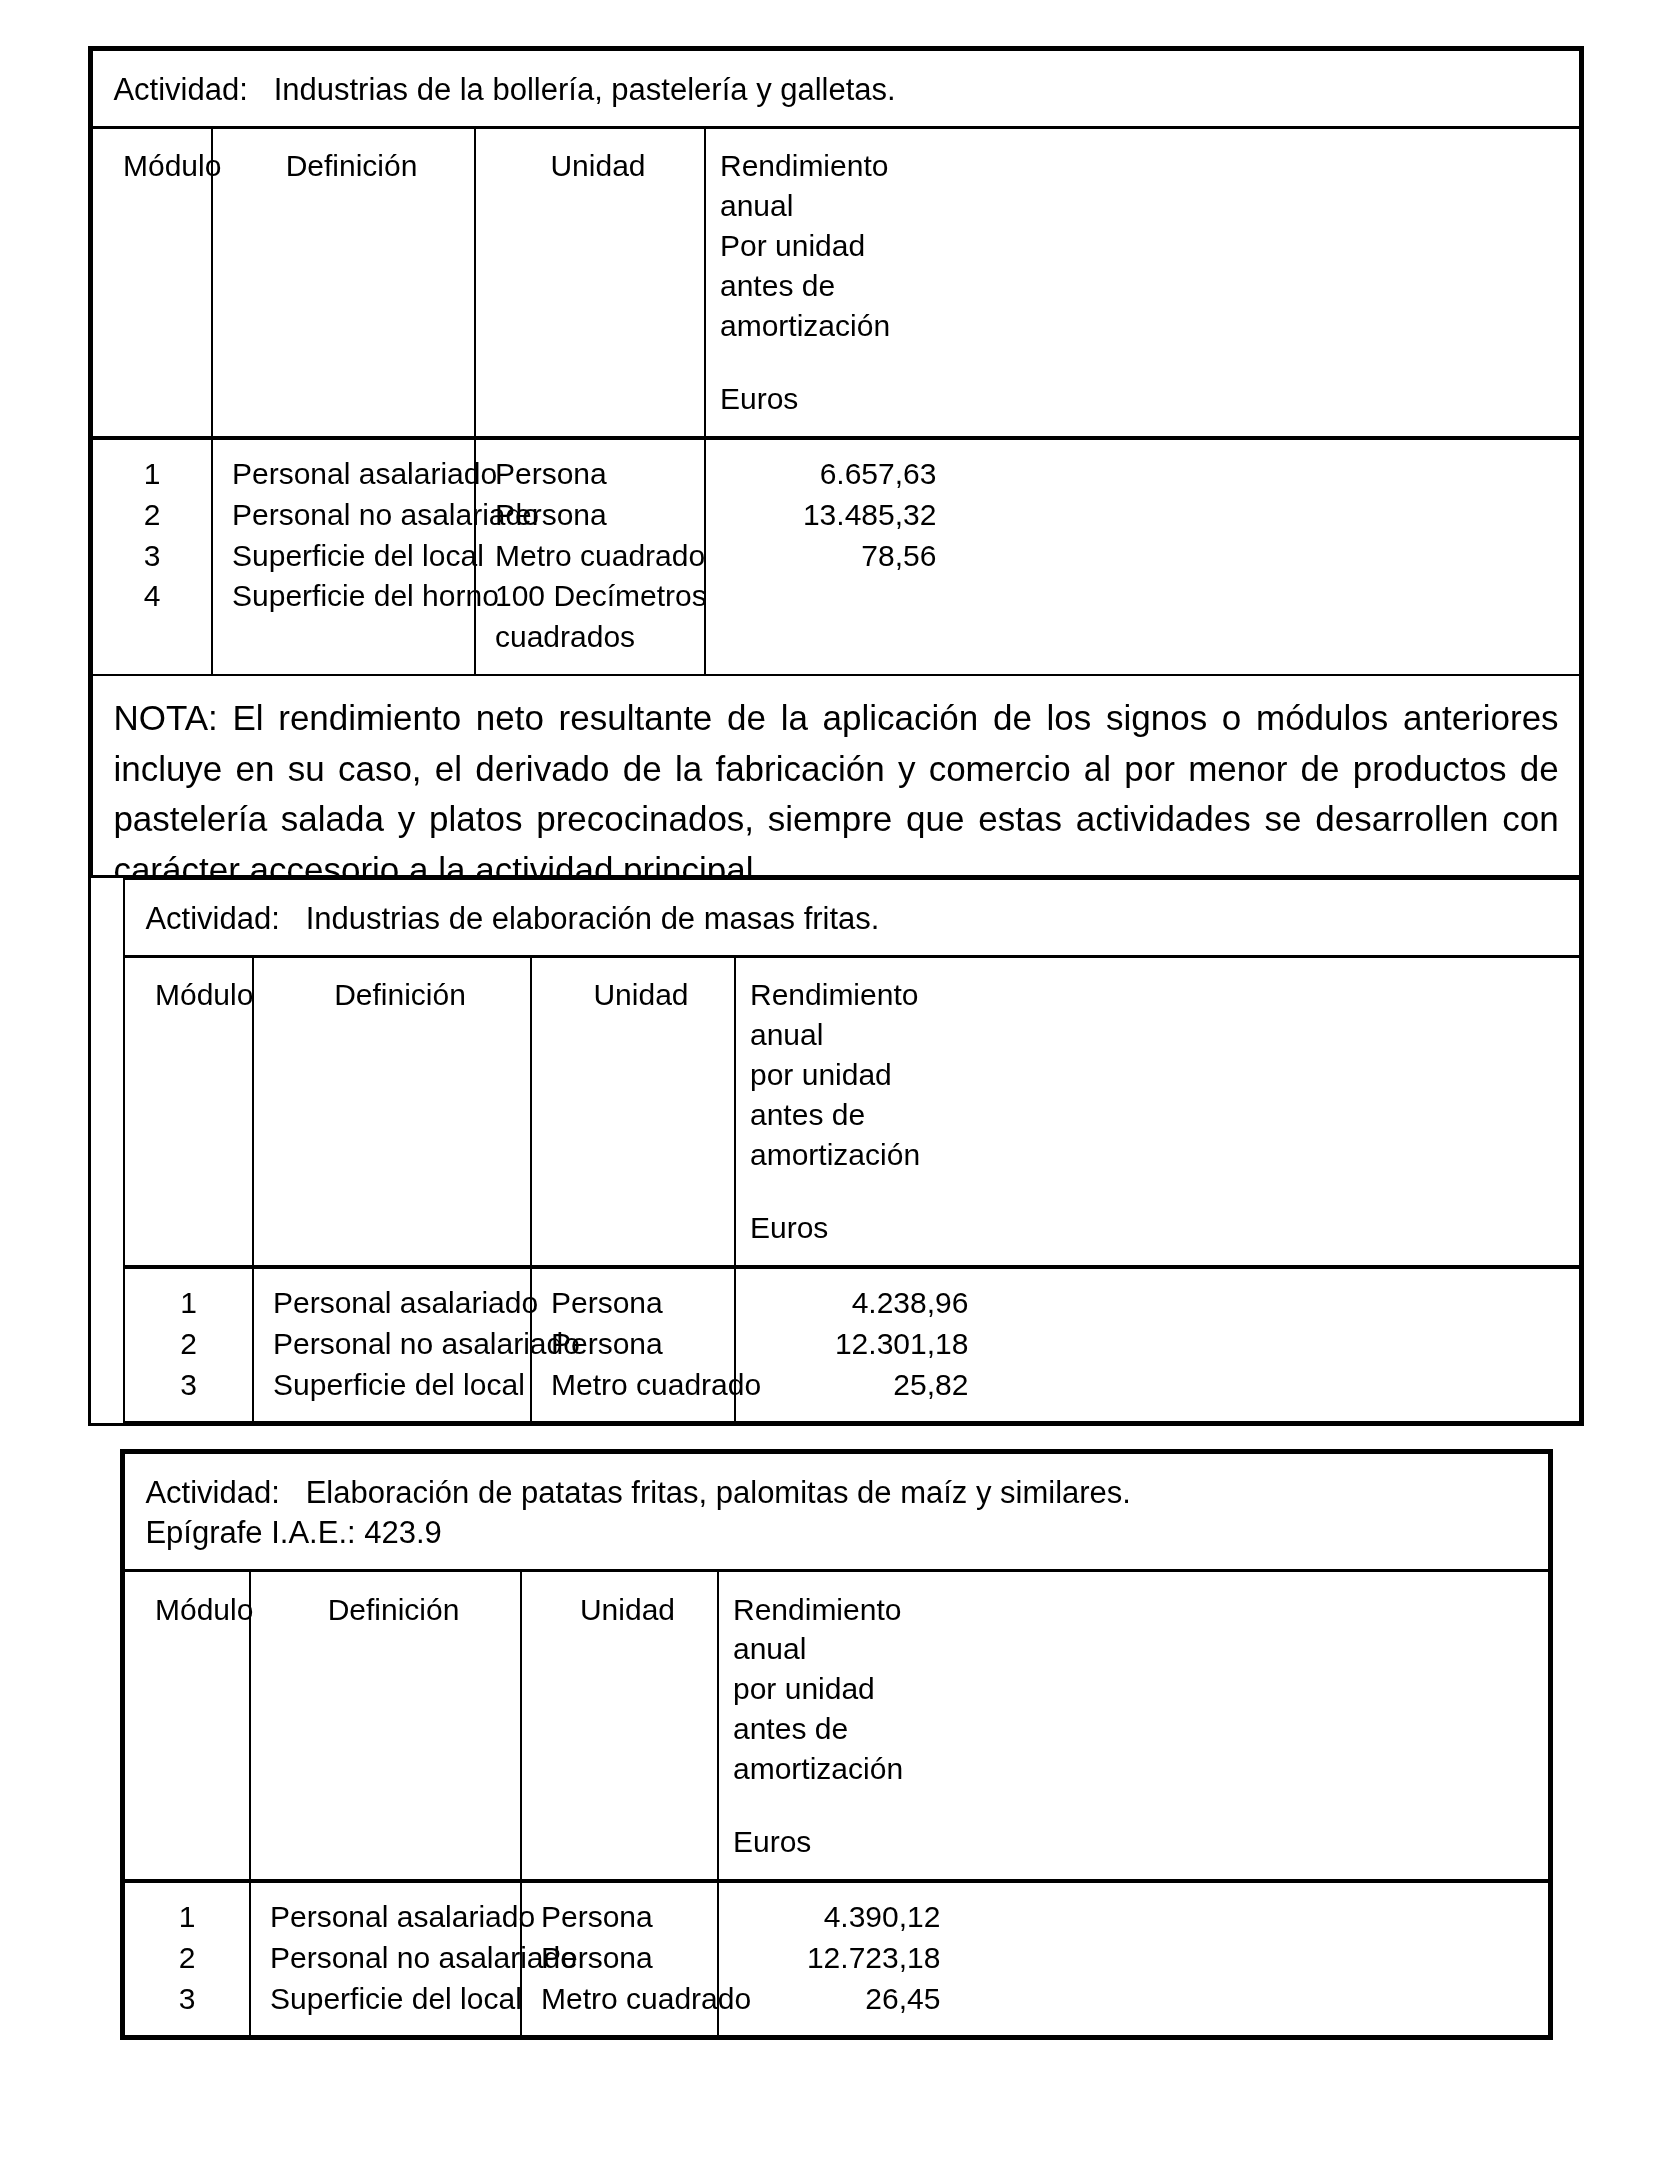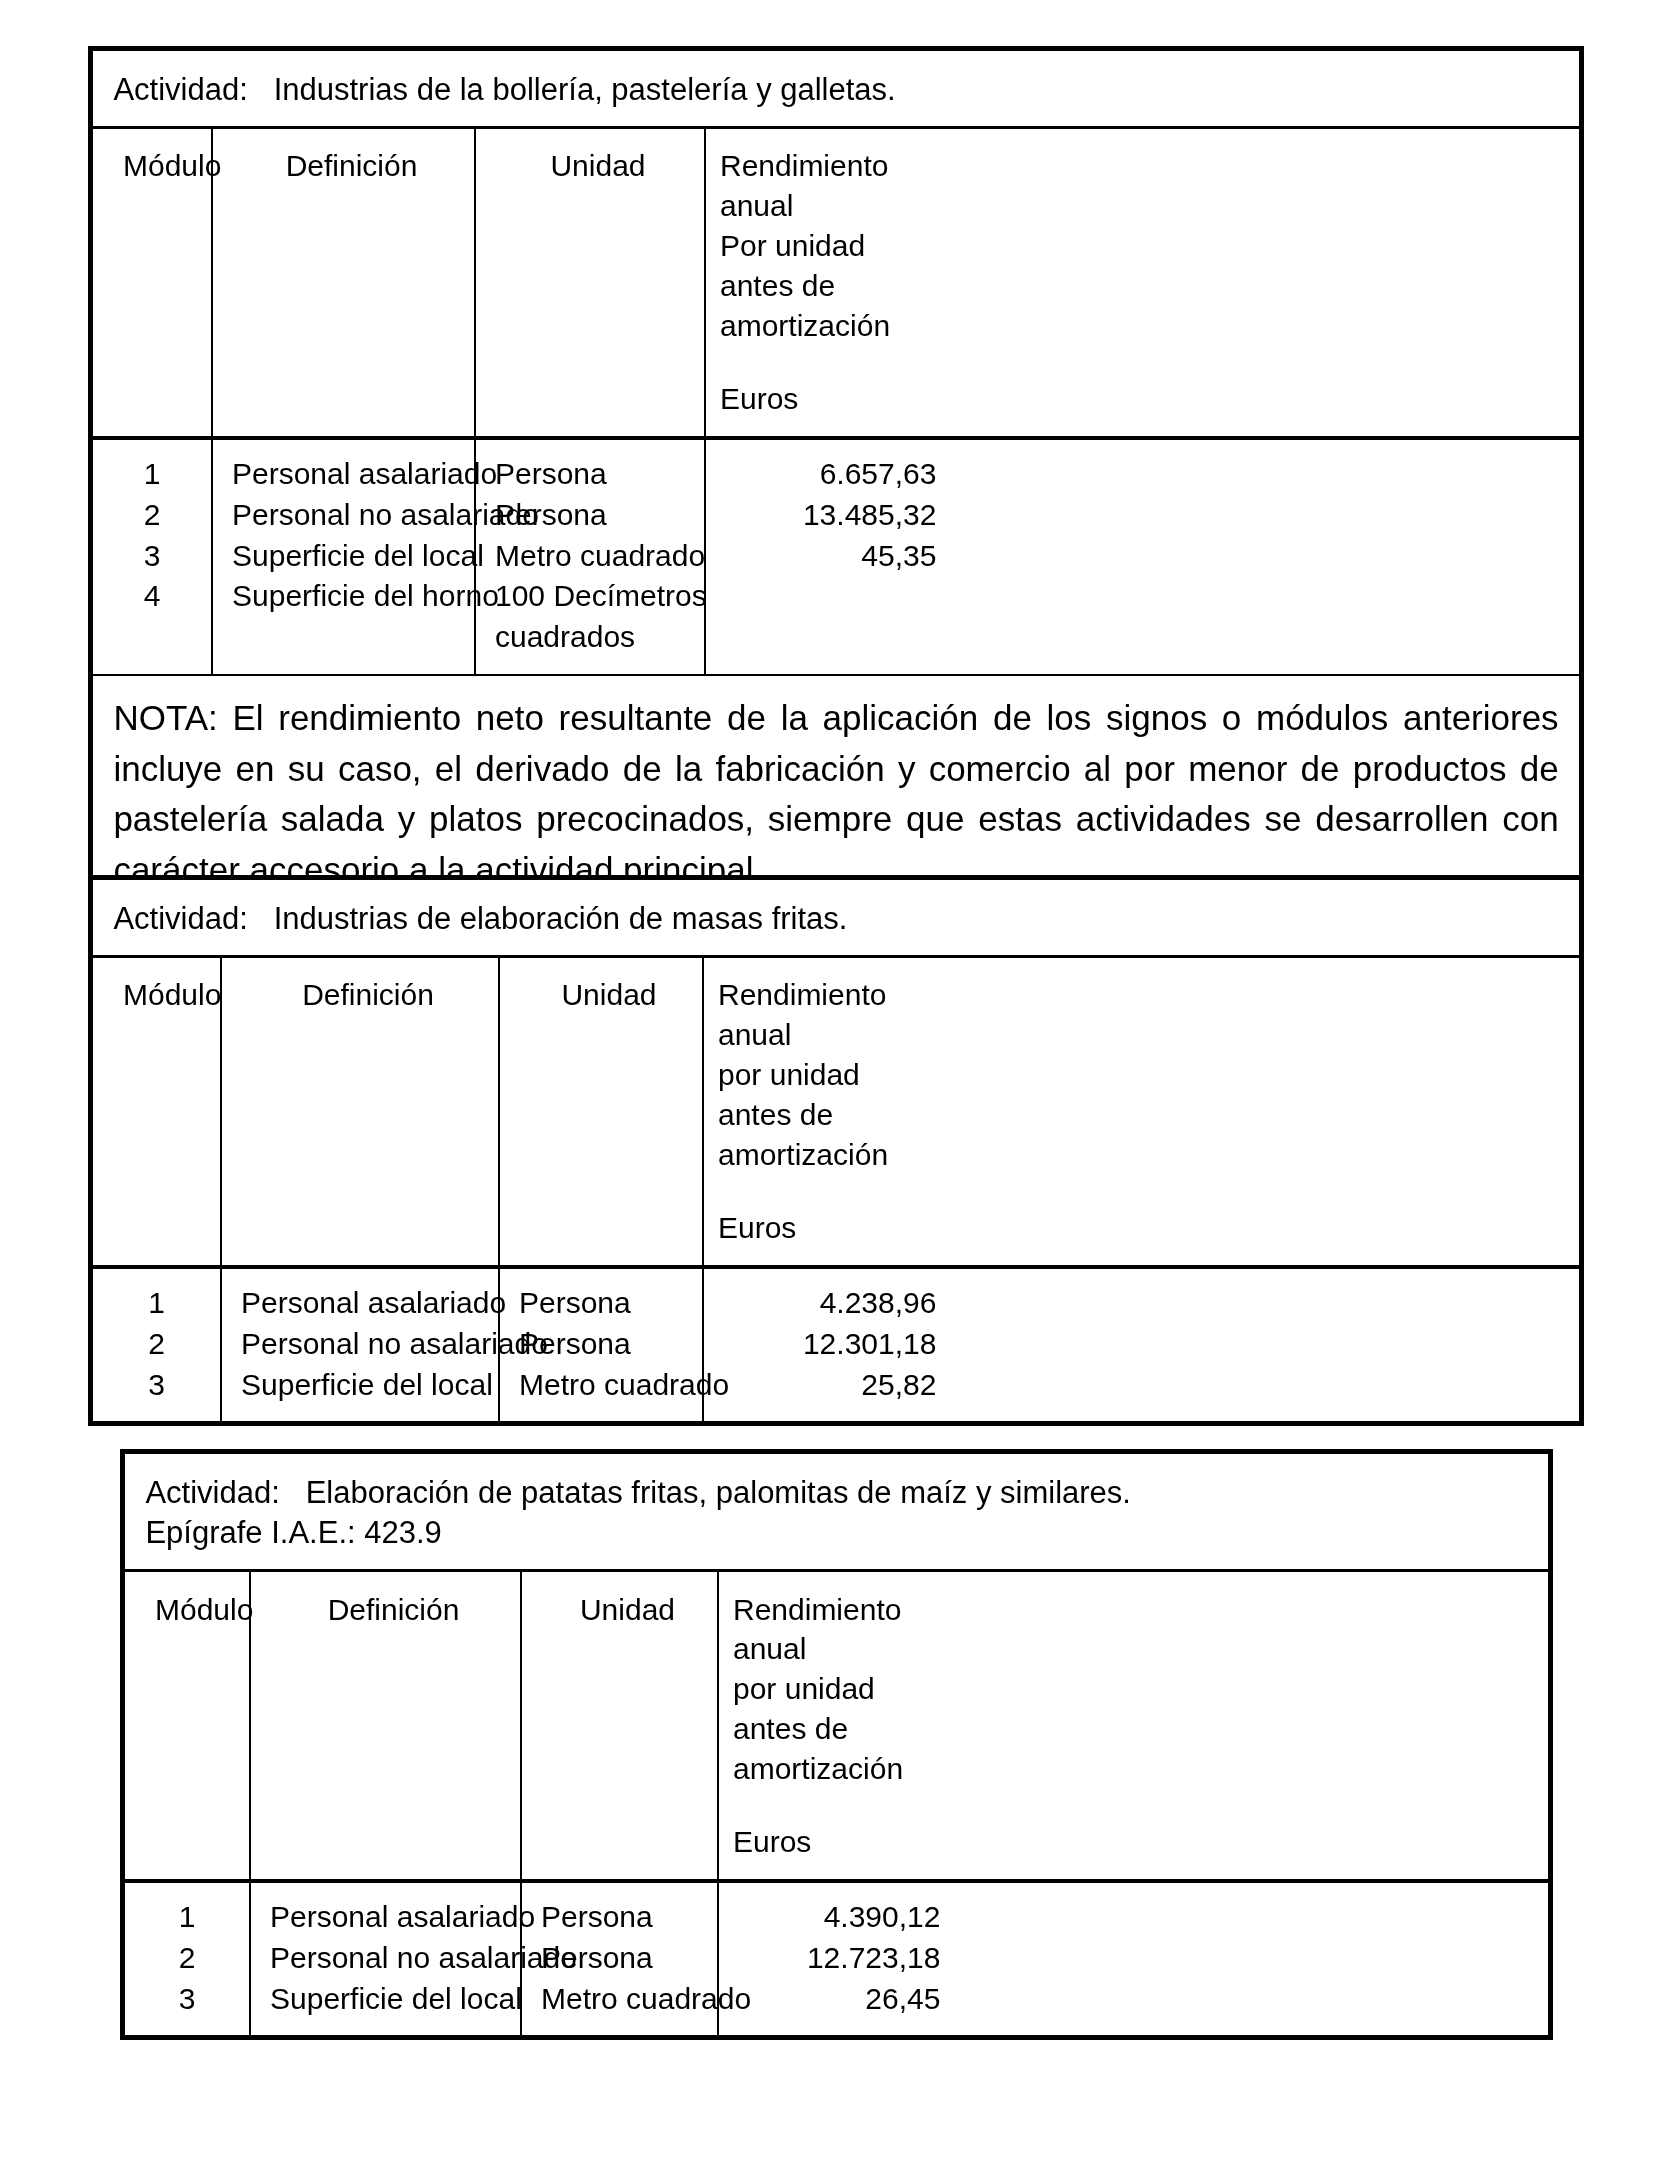--- a/index.html
+++ b/index.html
@@ -122,21 +122,21 @@
     border-top: 2.4px solid #000;
     padding: 17.3px 20.4px 19px 20.4px;
     font-size: 35px;
     line-height: 1.45;
     text-align: justify;
     text-justify: inter-word;
   }
 
   
   #table-1 { left: 88px;  top: 46px;   width: 1496px; }
-  #table-2 { left: 88px;  top: 875px; width: 1496px; }
+  #table-2 { left: 88px;  top: 875px; width: 1496px; padding-left: 32px; }
   #table-3 { left: 120px;  top: 1449px; width: 1433px; }
 </style>
 </head>
 <body>
 
 <div class="page">
 
   <div class="module-table t1" id="table-1">
     <div class="inner">
 
@@ -189,21 +189,21 @@
               <div>Persona</div>
               <div>Metro cuadrado</div>
               <div>100 Decímetros
 cuadrados</div>
             </div>
           </div>
           <div class="cell c-ren">
             <div class="body-cell-inner money-col stack">
               <div>6.657,63</div>
               <div>13.485,32</div>
-              <div>45,35</div>
+              <div>78,56</div>
             </div>
           </div>
         </div>
 
       </div>
 
       <div class="nota-block">NOTA: El rendimiento neto resultante de la aplicación de los signos o módulos anteriores incluye en su caso, el derivado de la fabricación y comercio al por menor de productos de pastelería salada y platos precocinados, siempre que estas actividades se desarrollen con carácter accesorio a la actividad principal.</div>
 
     </div>
   </div>

